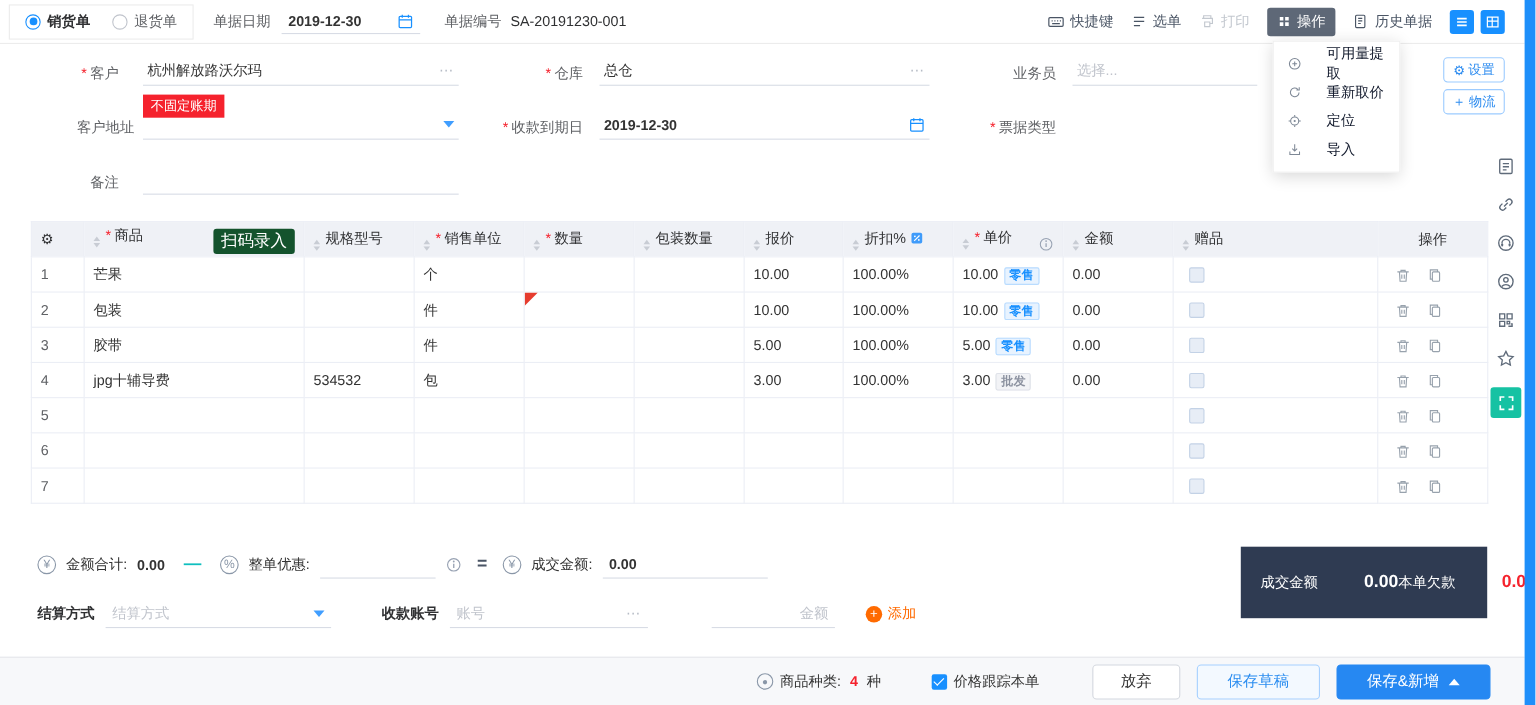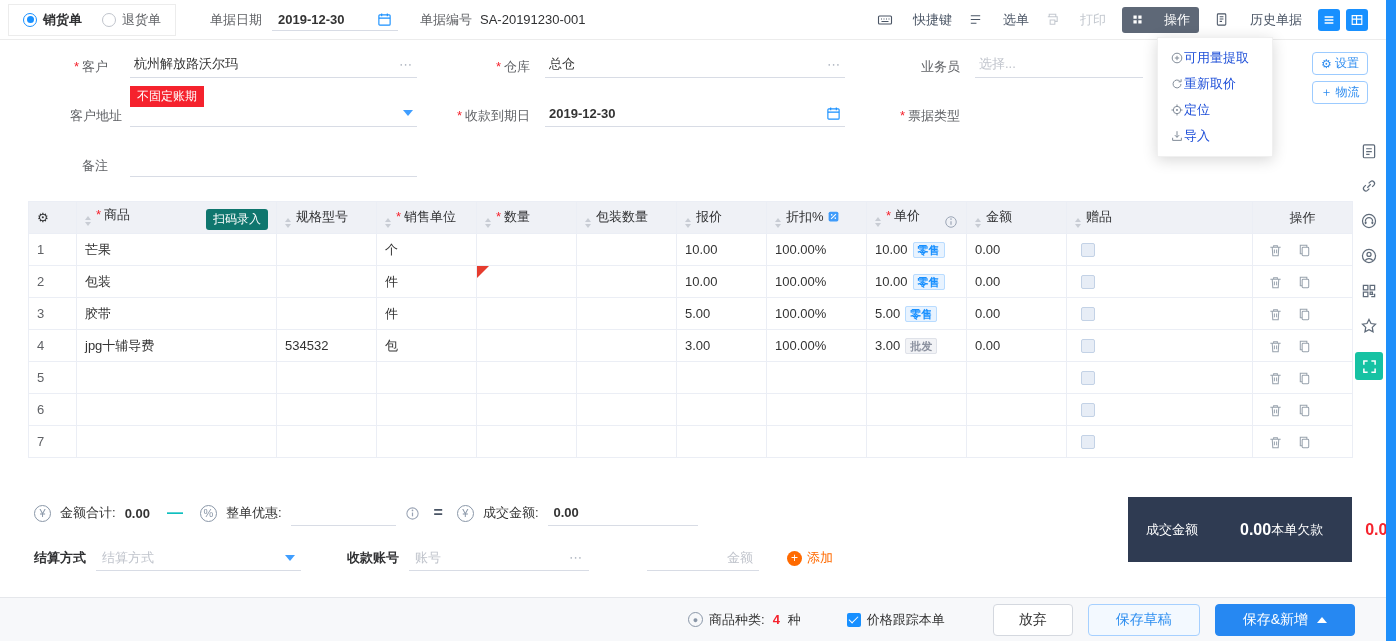--- a/index.html
+++ b/index.html
@@ -13,50 +13,50 @@
 .radio-item{display:flex;align-items:center;gap:6px;cursor:pointer}
 .radio{width:14px;height:14px;border-radius:50%;border:1px solid #c0c4cc;position:relative;background:#fff}
 .radio.on{border-color:#1890ff}
 .radio.on::after{content:"";position:absolute;left:2.5px;top:2.5px;width:7px;height:7px;border-radius:50%;background:#1890ff}
 .rl-on{color:#303133;font-weight:700}
 .rl-off{color:#606266}
 .lbl{color:#606266}
 .field-inline{display:flex;align-items:center;gap:8px;border-bottom:1px solid #d8dce5;padding:3px 6px;margin-left:10px}
 .bold{font-weight:700}
 .tb-right{margin-left:auto;display:flex;align-items:center;gap:16px;margin-right:18px}
-.tb-item{display:flex;align-items:center;gap:20px;color:#4a5565;cursor:pointer;white-space:nowrap}
+.tb-item{display:flex;align-items:center;gap:5px;color:#4a5565;cursor:pointer;white-space:nowrap}
 .tb-item.disabled{color:#c3c8cf}
 .tb-item.dark{background:#5e6877;color:#fff;padding:4px 9px;border-radius:3px}
 .sqbtn{width:22px;height:22px;background:#1890ff;border-radius:3px;display:flex;align-items:center;justify-content:center}
 .btn-pair{display:flex;gap:6px}
 
 
 .opmenu{position:absolute;top:37px;left:1157px;width:116px;background:#fff;border:1px solid #f0f0f0;box-shadow:0 3px 14px rgba(0,0,0,.16);padding:7px 0;z-index:20}
-.opmenu .mi{height:26px;display:flex;align-items:center;gap:0;padding:0 12px;color:#1d4ed8;cursor:pointer}
+.opmenu .mi{height:26px;display:flex;align-items:center;gap:22px;padding:0 12px;color:#0f172a;cursor:pointer}
 
 
 .flabel{position:absolute;color:#606266;text-align:right;white-space:nowrap}
 .req::before{content:"*";color:#f5222d;margin-right:3px}
 .ffield{position:absolute;height:27px;border-bottom:1px solid #d8dce5;display:flex;align-items:center;padding:0 4px;color:#333;background:#fff}
 .ph{color:#c0c4cc}
 .dots{margin-left:auto;color:#b6bcc6;letter-spacing:1px}
 .badge-red{position:absolute;left:130px;top:86px;background:#f5222d;color:#fff;font-size:12px;padding:2px 7px;z-index:2}
 .caret-down{width:0;height:0;border-left:5px solid transparent;border-right:5px solid transparent;border-top:6px solid #409eff;margin-left:auto}
 .sidebtn{position:absolute;left:1312px;width:56px;height:23px;border:1px solid #9ccbff;border-radius:4px;background:#fff;color:#2d8cf0;display:flex;align-items:center;justify-content:center;gap:3px;font-size:12px;cursor:pointer}
 
 
 .grid{position:absolute;top:201px;left:28px;width:1324px;border-collapse:collapse;table-layout:fixed;background:#fff}
 .grid th,.grid td{border:1px solid #ebeef5;height:32px;padding:0 8px;font-weight:400;text-align:left;overflow:hidden;white-space:nowrap;font-size:13px}
 .grid thead th{background:#eff1f6;color:#303133}
 .num{text-align:center;color:#606266}
 .sort{display:inline-flex;flex-direction:column;gap:2px;margin-right:5px;vertical-align:-1px}
 .sort i{width:0;height:0;border-left:3.5px solid transparent;border-right:3.5px solid transparent;display:block}
 .sort .u{border-bottom:4px solid #c8ccd4}
 .sort .d{border-top:4px solid #c8ccd4}
-.scan{float:right;background:#0f766e;color:#fff;font-size:12px;padding:2px 7px;border-radius:3px;margin-top:3px;cursor:pointer}
+.scan{float:right;background:#14532d;color:#fff;font-size:15px;padding:2px 7px;border-radius:3px;margin-top:3px;cursor:pointer}
 .gearth{text-align:center;color:#8a97a8;font-size:15px}
 .tag{font-size:11px;padding:1px 4px;border-radius:2px;margin-left:5px;font-weight:700}
 .tag-blue{color:#1890ff;background:#e8f3ff;border:1px solid #b9dcff}
 .tag-gray{color:#8c92a0;background:#f2f3f6;border:1px solid #dfe2e9}
 .cb{display:inline-block;width:14px;height:14px;border:1px solid #c3d2e6;background:#e7edf6;border-radius:2px;vertical-align:middle;margin-left:6px;cursor:pointer}
 .ops{text-align:center}
 .ops .opbtn{display:inline-block;margin:0 7px;cursor:pointer;vertical-align:middle}
 .flagged{position:relative}
 .flagged::before{content:"";position:absolute;left:0;top:0;border-top:12px solid #e63c2e;border-right:12px solid transparent}
 tr.subtotal td{background:#fdf4dd;border-color:#f1e8cf}
@@ -108,21 +108,21 @@
     <div class="tabs">
       <span class="radio-item">
         <span class="radio on"></span>
         <span class="rl-on">销货单</span>
       </span>
       <span class="radio-item">
         <span class="radio"></span>
         <span class="rl-off">退货单</span>
       </span>
     </div>
-    <span class="lbl" style="margin-left:34px">单据日期</span>
+    <span class="lbl" style="margin-left:18px">单据日期</span>
     <div class="field-inline" style="width:126px">
       <span class="bold">2019-12-30</span>
       <span style="margin-left:auto">
           <svg width="15" height="15" viewBox="0 0 16 16">
             <rect x="2" y="3" width="12" height="11" rx="1" fill="none" stroke="#1890ff" stroke-width="1.2"></rect>
             <path d="M2 6.5h12M5 1.5v3M11 1.5v3" stroke="#1890ff" stroke-width="1.2"></path>
           </svg>
         </span>
     </div>
     <span class="lbl" style="margin-left:22px">单据编号</span>

